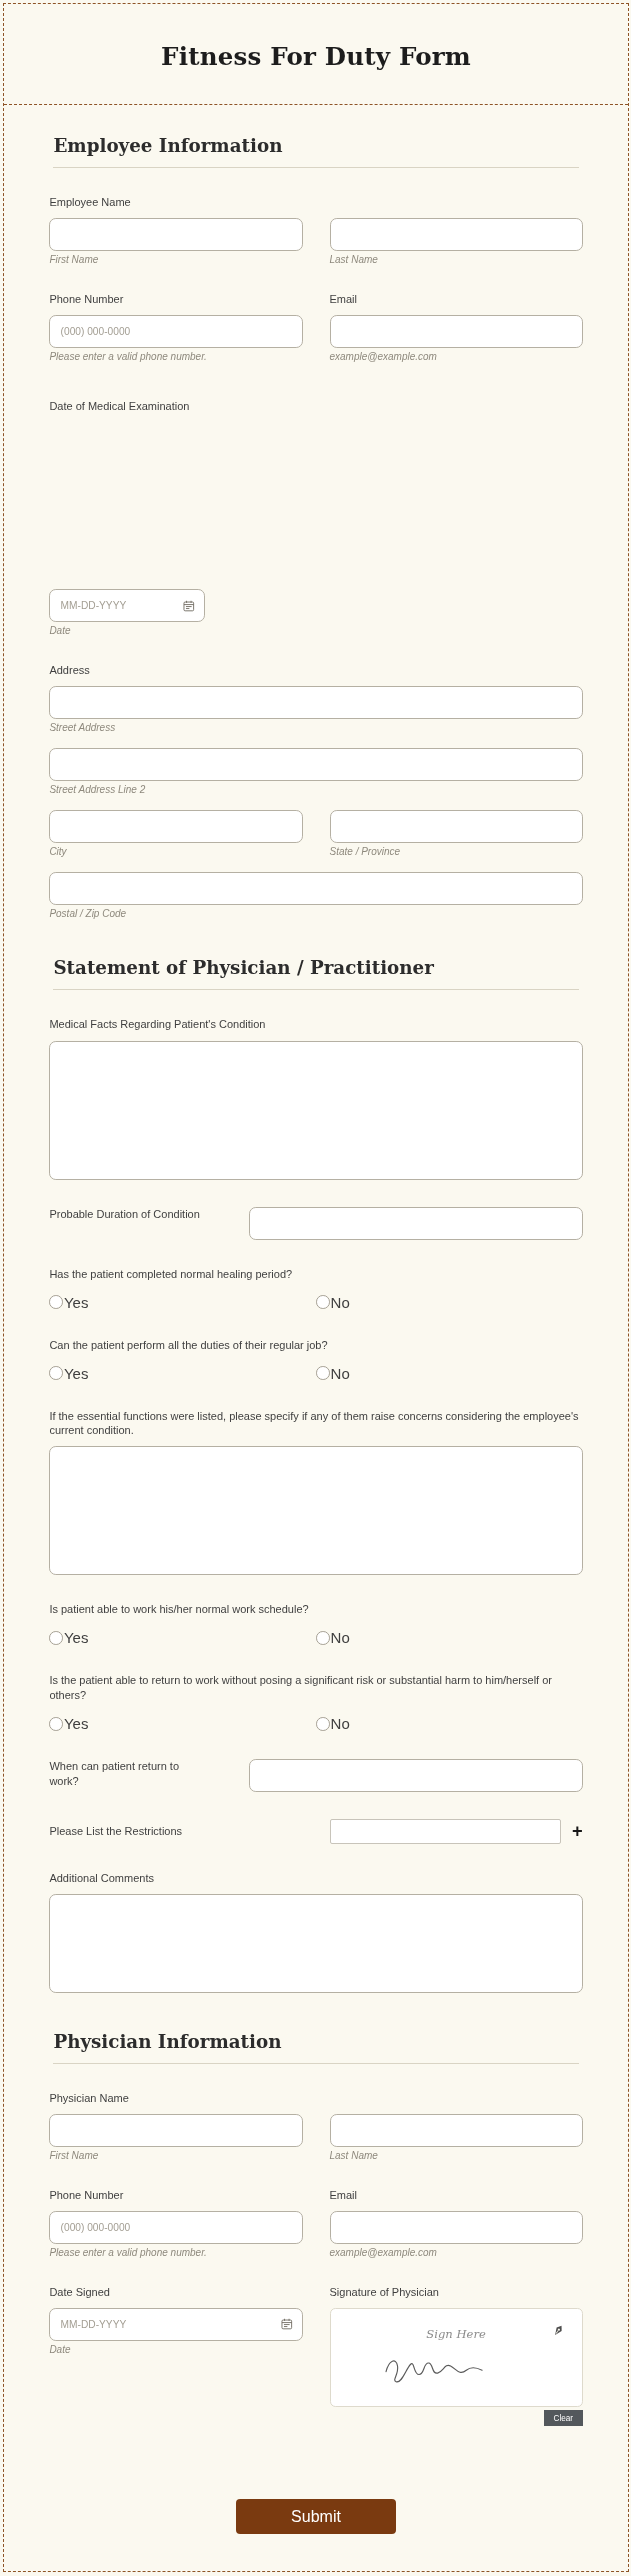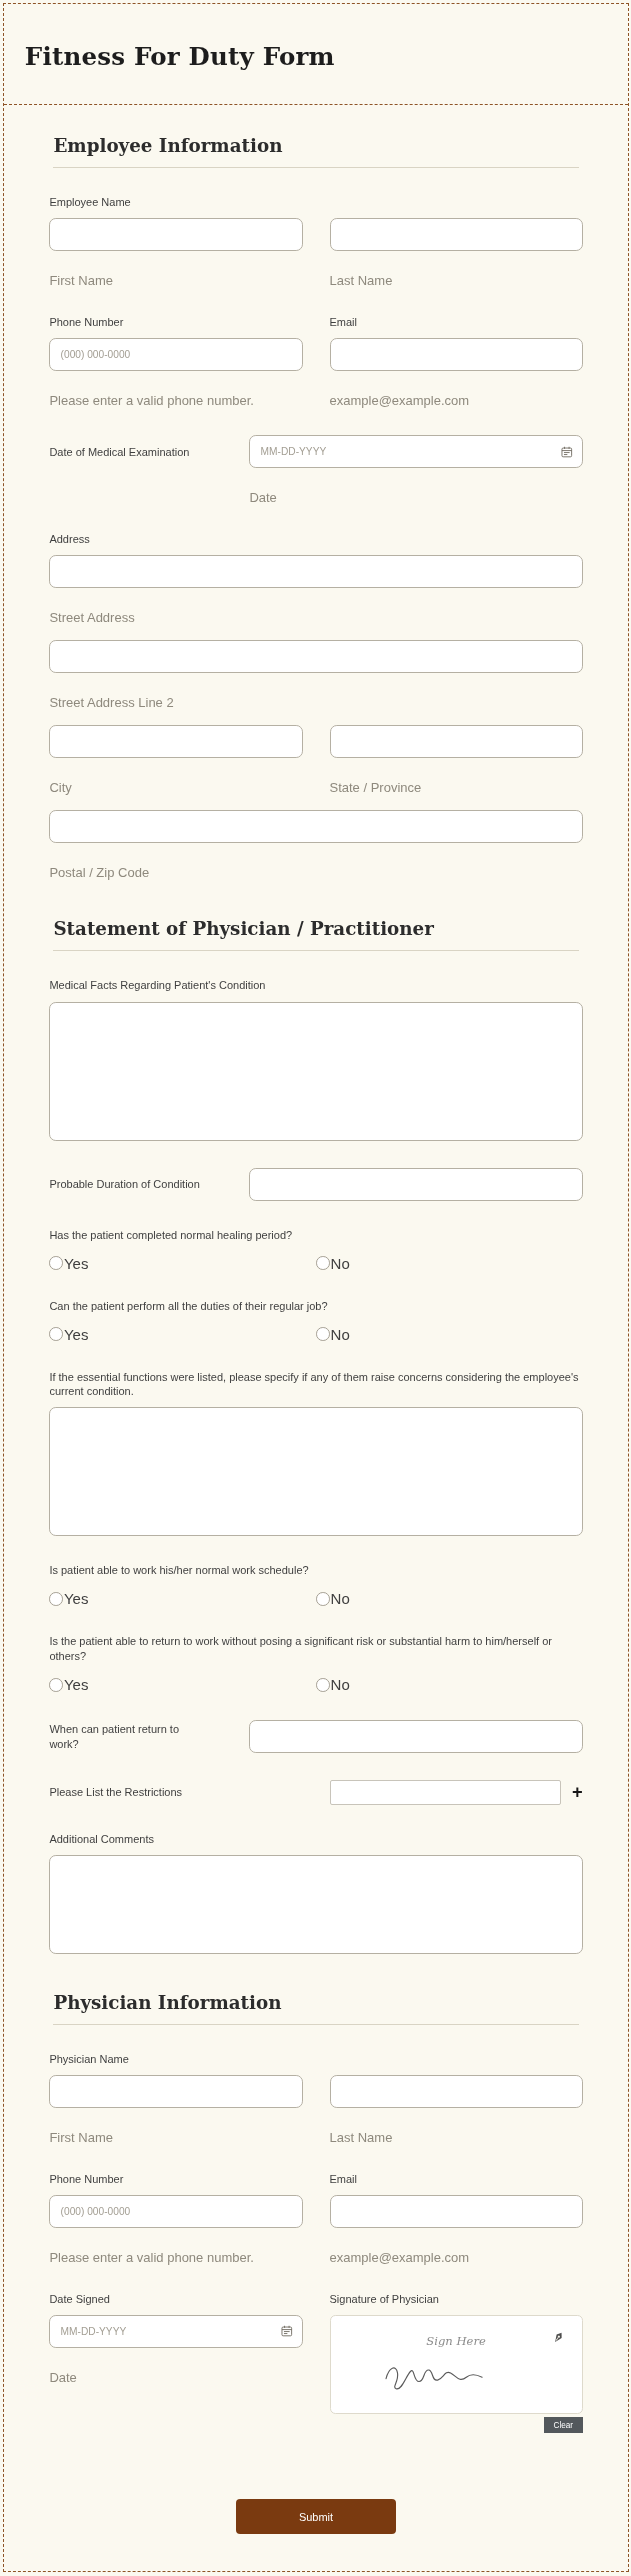--- a/index.html
+++ b/index.html
@@ -12,21 +12,21 @@
   .page { width: 632px; margin: 0 auto; background: var(--page-bg, #fbf9f0); }
   .frame {
     margin: 3.4px;
     border: 1.4px dashed var(--frame-border, #8e5426);
     min-height: 2569px;
     display: flex;
     flex-direction: column;
   }
   .form-header {
     border-bottom: 1.4px dashed var(--frame-border, #8e5426);
-    text-align: left;
+    text-align: center;
     padding: 38px 20.4px 33px;
   }
   .form-title {
     font-family: "DejaVu Serif", serif;
     font-size: 24.5px;
     font-weight: 700;
     color: #1d1d1d;
     margin: 0;
     letter-spacing: 0.2px;
   }
@@ -36,21 +36,21 @@
     font-size: 18.3px;
     font-weight: 700;
     color: #2c2c2c;
     margin: 38px 4px 0;
     padding-bottom: 11px;
     border-bottom: 0.7px solid #d9d4c4;
   }
   .section-heading.first { margin-top: 30px; }
   .field-block { margin-top: 27px; }
   .label { font-size: 11px; color: #3f3f3f; line-height: 1.35; }
-  .sublabel { font-size: 13px; color: #8e897d; margin-top: 22px; }
+  .sublabel { font-size: 10px; color: #8e897d; margin-top: 3px; font-style: italic; }
   .mt12 { margin-top: 8.2px; }
   .addr-gap { margin-top: 15px; }
   .input {
     width: 100%; height: 33px;
     border: 0.7px solid var(--input-border, #b5b0a3);
     border-radius: 6.8px;
     background: #fff;
     padding: 0 10.2px;
     font-size: 10.2px; color: #333;
     font-family: inherit;
@@ -62,22 +62,22 @@
     border: 0.7px solid var(--input-border, #b5b0a3);
     border-radius: 6.8px;
     background: #fff;
     padding: 8.2px 10.2px;
     font-size: 10.2px; color: #333;
     resize: none; display: block;
     font-family: inherit;
     outline: none;
   }
   .two-col { display: grid; grid-template-columns: 1fr 1fr; column-gap: 27px; }
-  .inline-row { display: flex; align-items: center; }
-  .inline-row.top { align-items: flex-start; }
+  .inline-row { display: flex; }
+  .inline-row.top { align-items: flex-start; flex-direction: column; }
   .inline-label { flex: 0 0 200px; max-width: 200px; padding-right: 48px; }
   .inline-label.pad-center { padding-top: 9.5px; }
   .inline-field { flex: 1; }
   .radio-group { display: grid; grid-template-columns: 1fr 1fr; margin-top: 12.2px; }
   .radio-option { display: flex; align-items: center; gap: 1px; font-size: 15px; color: #3f3f3f; cursor: pointer; }
   .radio-circle { width: 13.6px; height: 13.6px; border-radius: 50%; border: 0.7px solid #a5a093; background: #fff; flex: 0 0 auto; }
   .input-wrap { position: relative; }
   .cal-icon { position: absolute; right: 8.8px; top: 50%; transform: translateY(-50%); display: flex; }
   .restrict-row { display: flex; align-items: center; }
   .restrict-row .label { flex: 1; }
@@ -108,21 +108,21 @@
   .clear-row { display: flex; justify-content: flex-end; margin-top: 3.4px; }
   .clear-btn {
     background: var(--clear-bg, #53585c); color: #fff;
     font-size: 8.2px; border: none; padding: 3.4px 9.5px;
     border-radius: 0; cursor: pointer; font-family: inherit;
   }
   .submit-row { margin-top: auto; padding: 34px 0 37px; text-align: center; }
   .submit-btn {
     background: var(--submit-bg, #7a3a10); color: #fff;
     border: none; min-width: 160px; height: 35px;
-    font-size: 11px; border-radius: 4.1px; cursor: pointer;
+    font-size: 16px; border-radius: 4.1px; cursor: pointer;
     font-family: inherit;
   }
 </style>
 </head>
 <body>
 
 <div class="page">
   <div class="frame">
 
     <header class="form-header">

